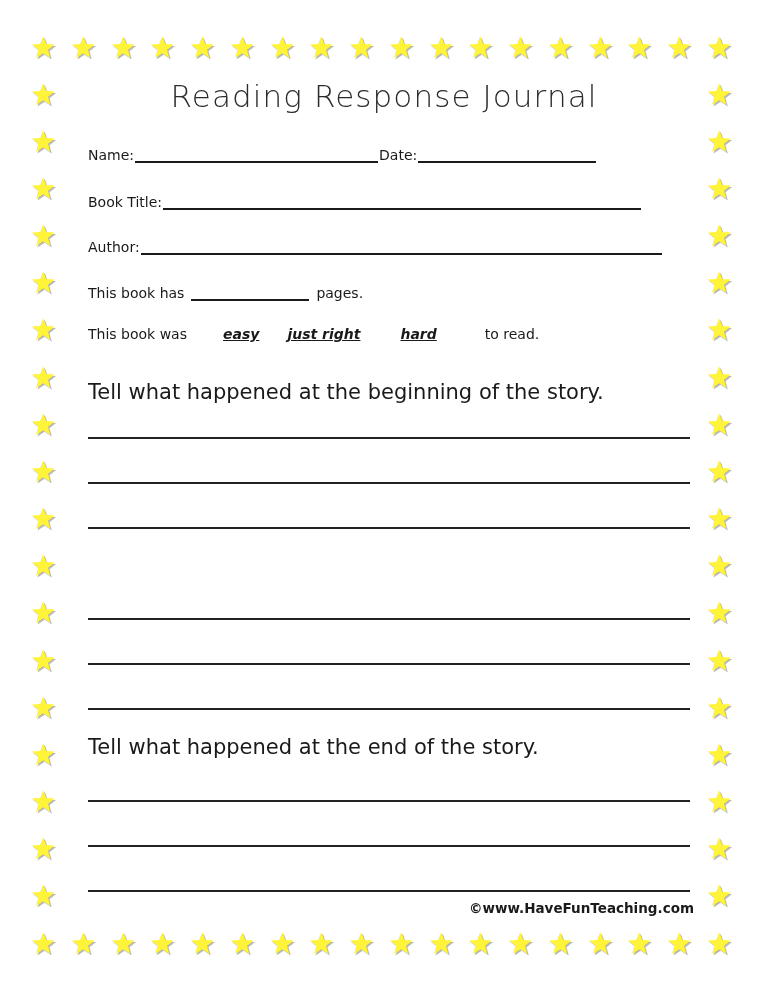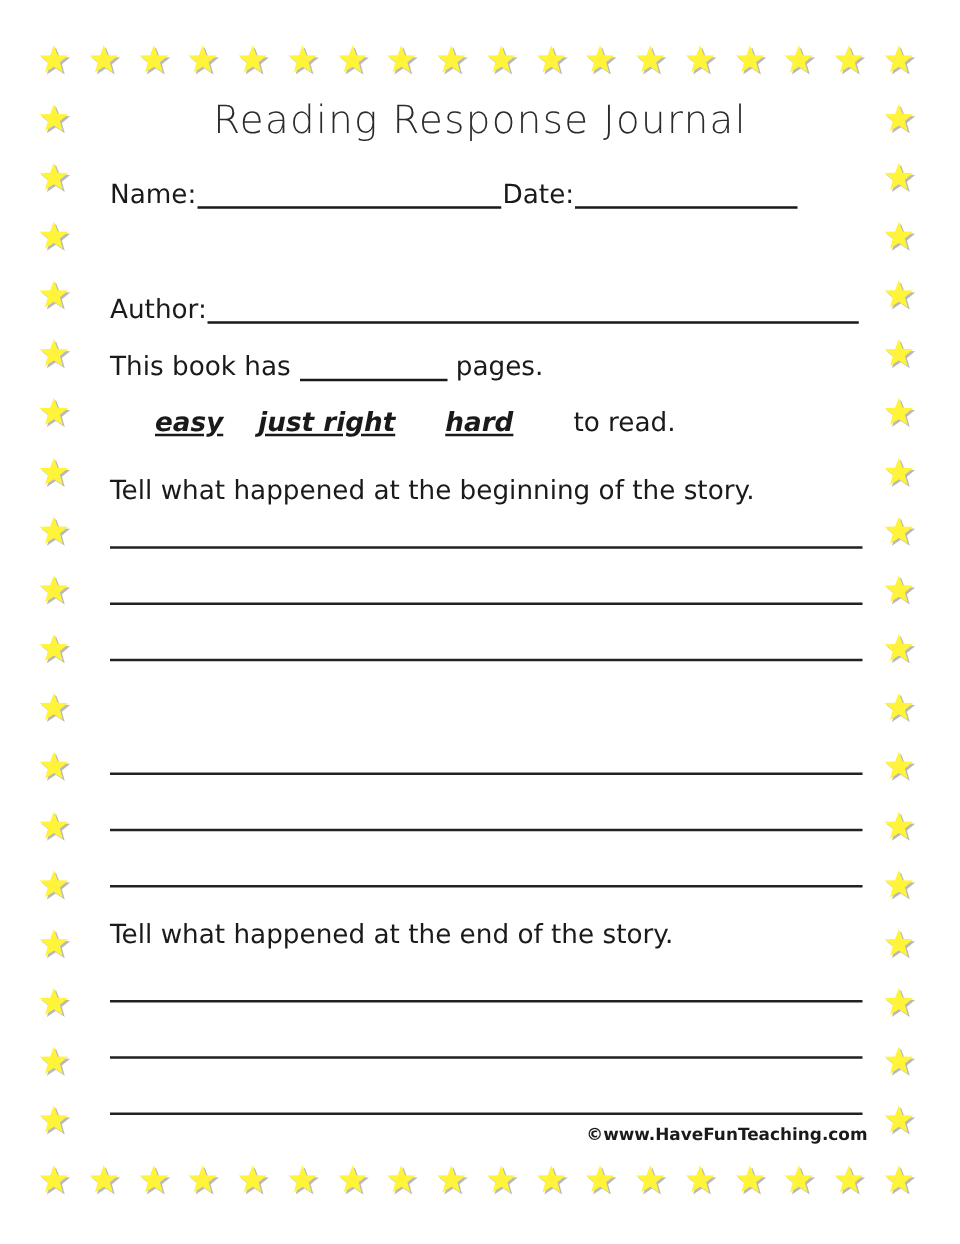--- a/index.html
+++ b/index.html
@@ -51,21 +51,21 @@
     letter-spacing: 1.1px;
     color: #2b2b2b;
     white-space: nowrap;
   }
 
   .row {
     position: absolute;
     left: 88px;
     width: 604px;
     font-family: "DejaVu Sans", sans-serif;
-    font-size: 21px;
+    font-size: 14px;
     color: #1a1a1a;
     white-space: nowrap;
     display: flex;
     align-items: flex-end;
   }
 
   .lbl { display: inline-block; }
 
   .fill {
     display: inline-block;
@@ -556,33 +556,38 @@
 
     <div class="title">Reading Response Journal</div>
 
     <div class="row" style="top:143px;">
       <span class="lbl">Name:</span>
       <span class="fill" style="width:243px;"></span>
       <span class="lbl">Date:</span>
       <span class="fill" style="width:178px;"></span>
     </div>
 
+    <div class="row" style="top:190px;">
+      <span class="lbl">Book Title:</span>
+      <span class="fill" style="width:478px;"></span>
+    </div>
 
     <div class="row" style="top:235px;">
       <span class="lbl">Author:</span>
       <span class="fill" style="width:521px;"></span>
     </div>
 
     <div class="row" style="top:281px;">
       <span class="lbl">This book has</span>
       <span class="fill" style="width:118px;margin:0 7px;"></span>
       <span class="lbl">pages.</span>
     </div>
 
     <div class="row" style="top:326px;">
+      <span class="lbl">This book was</span>
       <span class="choice" style="margin-left:36px;">easy</span>
       <span class="choice" style="margin-left:28px;">just right</span>
       <span class="choice" style="margin-left:40px;">hard</span>
       <span class="lbl" style="margin-left:48px;">to read.</span>
     </div>
 
     <div class="prompt" style="top:380px;">Tell what happened at the beginning of the story.</div>
     <div class="wline" style="top:437px;"></div>
     <div class="wline" style="top:482px;"></div>
     <div class="wline" style="top:527px;"></div>

